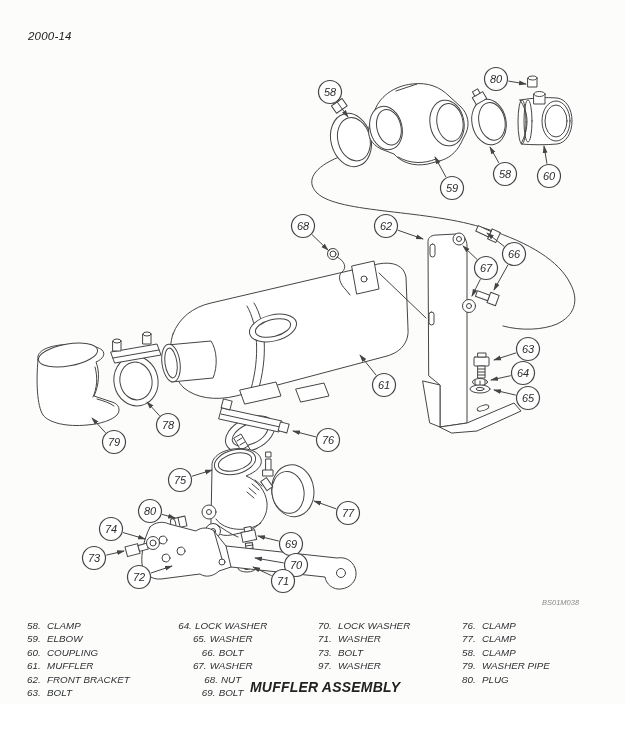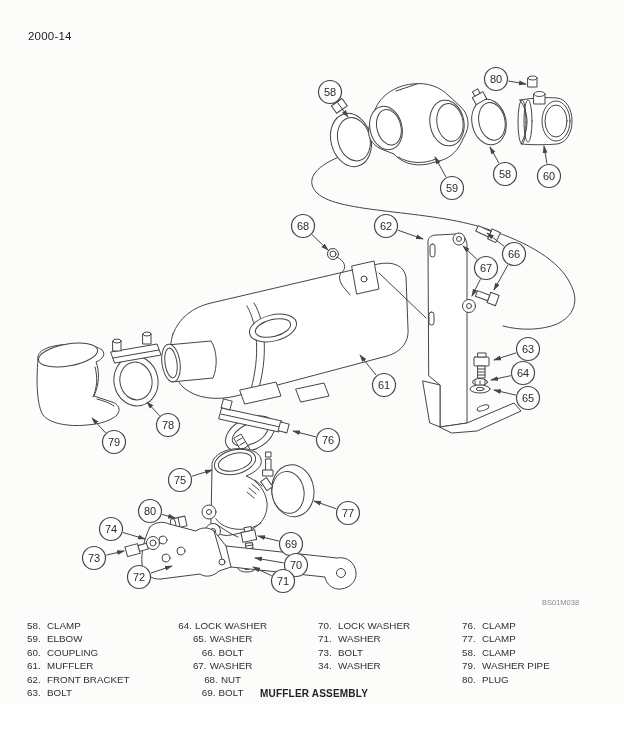--- a/index.html
+++ b/index.html
@@ -1,33 +1,33 @@
 <!DOCTYPE html>
 <html><head>
 <meta charset="utf-8">
 <style>
   html,body{margin:0;padding:0;}
   body{font-family:"Liberation Sans",sans-serif;}
-  .page{position:relative;width:625px;height:704px;background:#fcfcfb;overflow:hidden;}
+  .page{position:relative;width:625px;height:704px;background:#fcfcfb;overflow:hidden;font-style:italic;}
   .hdr{position:absolute;left:28px;top:30px;font-size:11.5px;color:#1d1d1d;letter-spacing:.2px;z-index:3;}
   svg.diagram{position:absolute;left:0;top:0;z-index:1;}
   .ln{fill:none;stroke:#454545;stroke-width:1;stroke-linecap:round;stroke-linejoin:round;}
   .fw{fill:#ffffff;stroke:#454545;stroke-width:1;stroke-linecap:round;stroke-linejoin:round;}
   .co{fill:#ffffff;stroke:#454545;stroke-width:1.2;}
   .co-txt{font-family:"Liberation Sans",sans-serif;font-size:11px;fill:#2b2b2b;text-anchor:middle;}
   .ldr{fill:none;stroke:#454545;stroke-width:1;}
   .wm{position:absolute;left:6px;top:346px;z-index:2;mix-blend-mode:multiply;pointer-events:none;}
   .wm-title{font-size:30px;font-weight:bold;color:#d0c7ac;letter-spacing:-1px;transform:scaleX(.88);transform-origin:left top;white-space:nowrap;}
   .wm-sub{font-size:10px;color:#c0b89e;margin-top:3px;margin-left:10px;transform:scaleX(.93);transform-origin:left top;white-space:nowrap;}
   .figcode{position:absolute;left:542px;top:598px;font-size:7.5px;color:#8a8a8a;z-index:3;}
   .plist{position:absolute;left:0;top:0;z-index:3;}
   .pcol{position:absolute;top:603px;}
   .prow{height:13.4px;line-height:13.4px;font-size:9.8px;color:#2e3033;white-space:nowrap;}
   .pnum{display:inline-block;width:20px;margin-top:16px;}
-  .caption{position:absolute;left:260px;top:679px;font-size:10px;font-weight:bold;color:#222;z-index:3;letter-spacing:.2px;margin-top:9px;}
+  .caption{position:absolute;left:250px;top:679px;font-size:14px;font-weight:bold;color:#222;z-index:3;letter-spacing:.2px;}
 </style>
 </head>
 <body>
 
 <div class="page">
 
   <div class="hdr">2000-14</div>
 
   <svg class="diagram" width="625" height="748" viewBox="0 0 625 748">
     <defs>
@@ -422,21 +422,21 @@
         <div class="prow"><span class="pnum">65.</span><span>WASHER</span></div>
         <div class="prow"><span class="pnum">66.</span><span>BOLT</span></div>
         <div class="prow"><span class="pnum">67.</span><span>WASHER</span></div>
         <div class="prow"><span class="pnum">68.</span><span>NUT</span></div>
         <div class="prow"><span class="pnum">69.</span><span>BOLT</span></div>
       </div>
       <div class="pcol" style="left: 318px;">
         <div class="prow"><span class="pnum">70.</span><span>LOCK WASHER</span></div>
         <div class="prow"><span class="pnum">71.</span><span>WASHER</span></div>
         <div class="prow"><span class="pnum">73.</span><span>BOLT</span></div>
-        <div class="prow"><span class="pnum">34.</span><span>WASHER</span></div>
+        <div class="prow"><span class="pnum">97.</span><span>WASHER</span></div>
       </div>
       <div class="pcol" style="left: 462px;">
         <div class="prow"><span class="pnum">76.</span><span>CLAMP</span></div>
         <div class="prow"><span class="pnum">77.</span><span>CLAMP</span></div>
         <div class="prow"><span class="pnum">58.</span><span>CLAMP</span></div>
         <div class="prow"><span class="pnum">79.</span><span>WASHER PIPE</span></div>
         <div class="prow"><span class="pnum">80.</span><span>PLUG</span></div>
       </div>
     </div>
 

